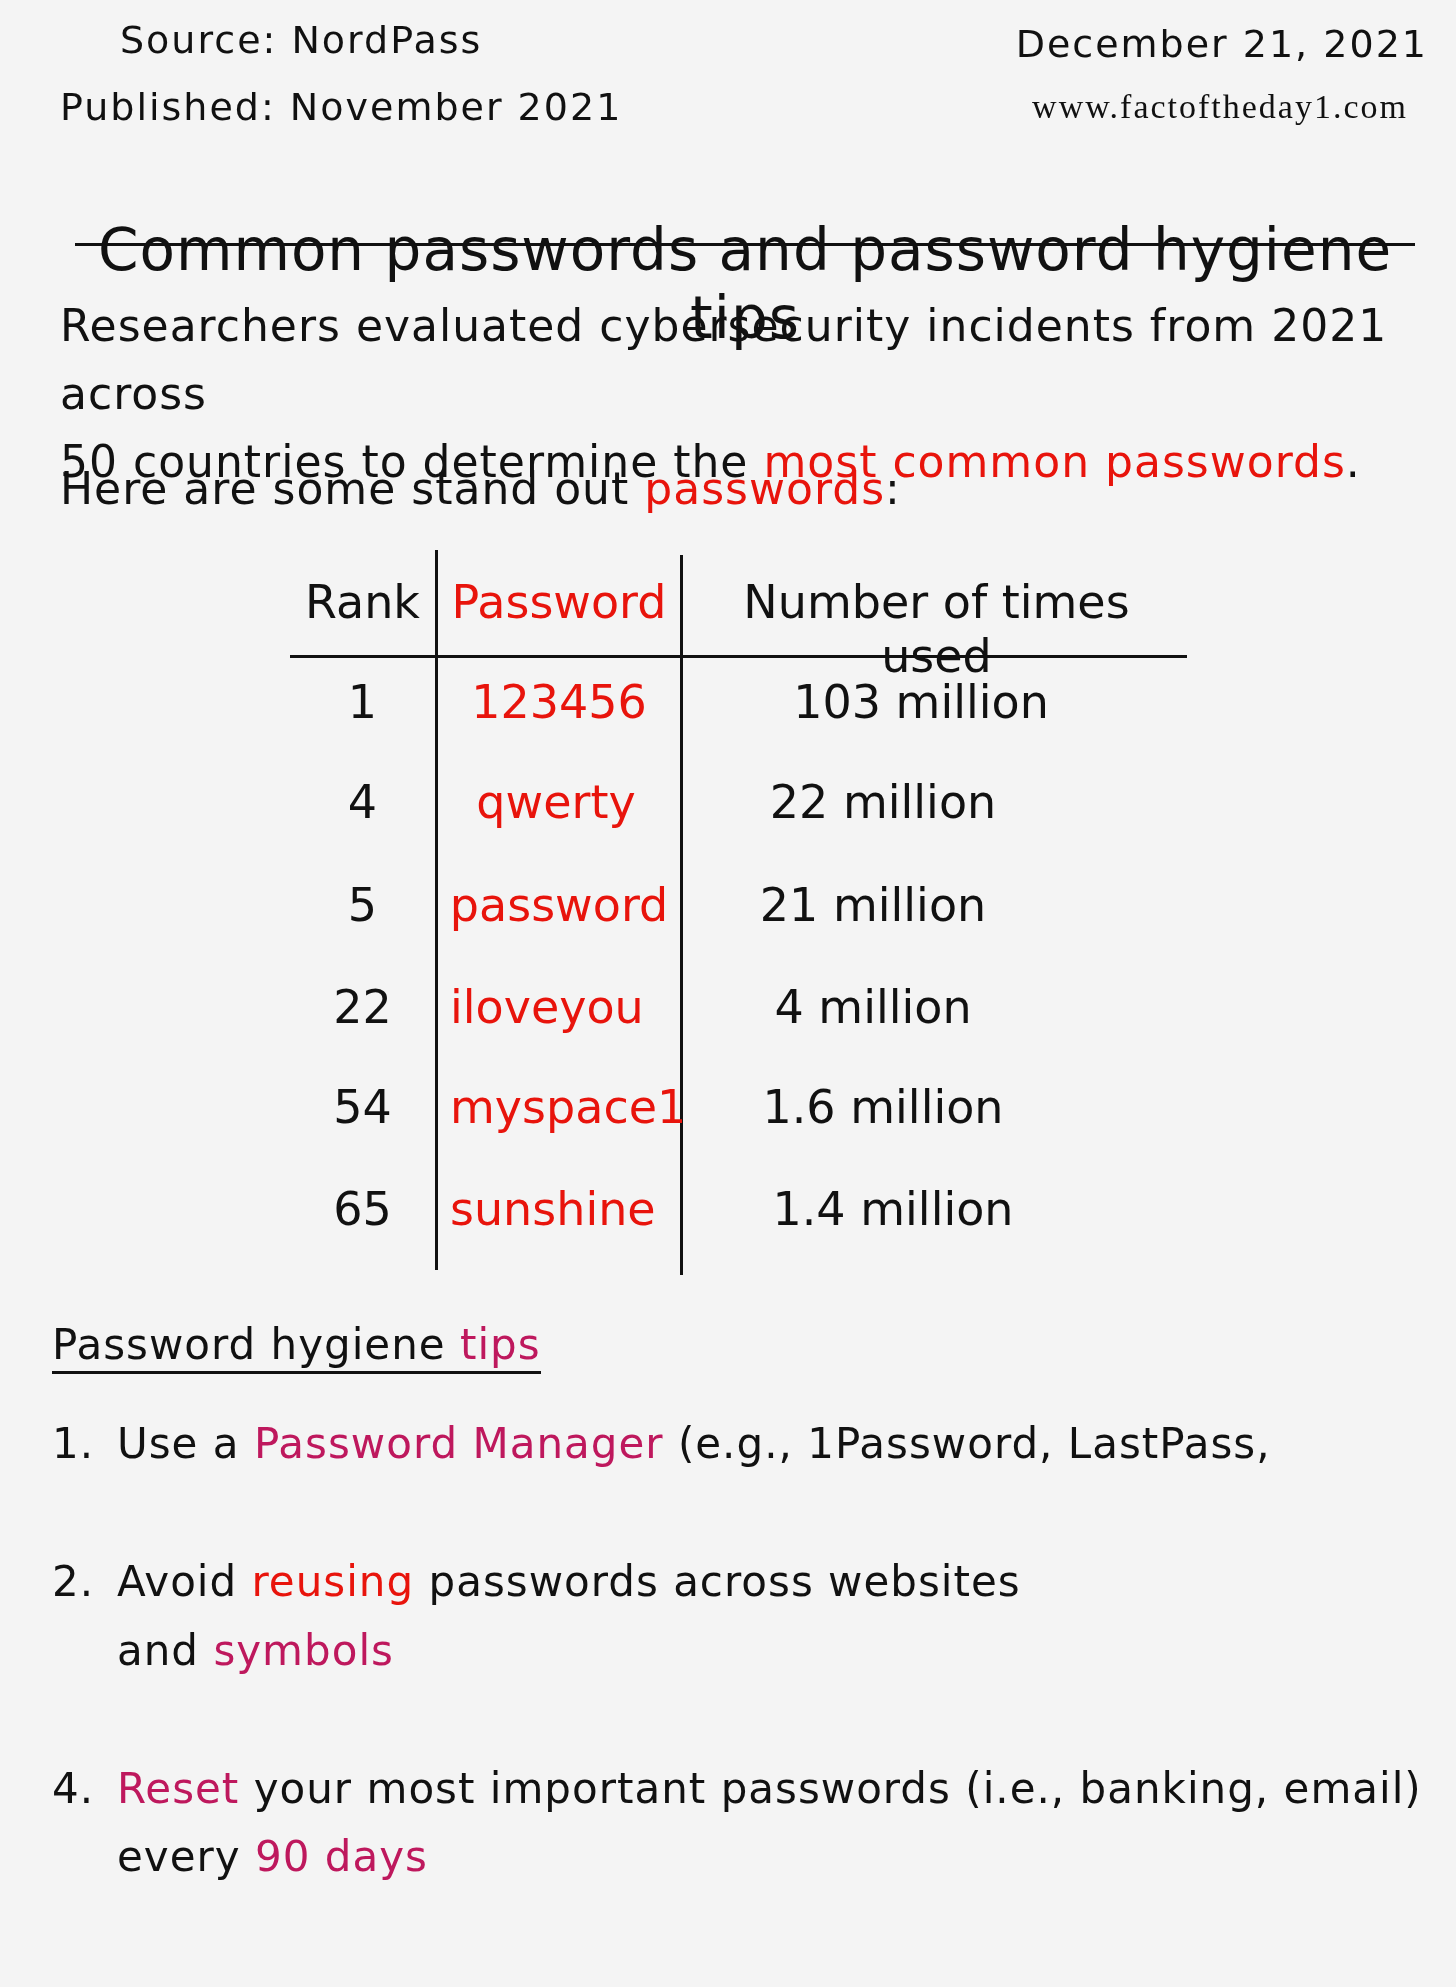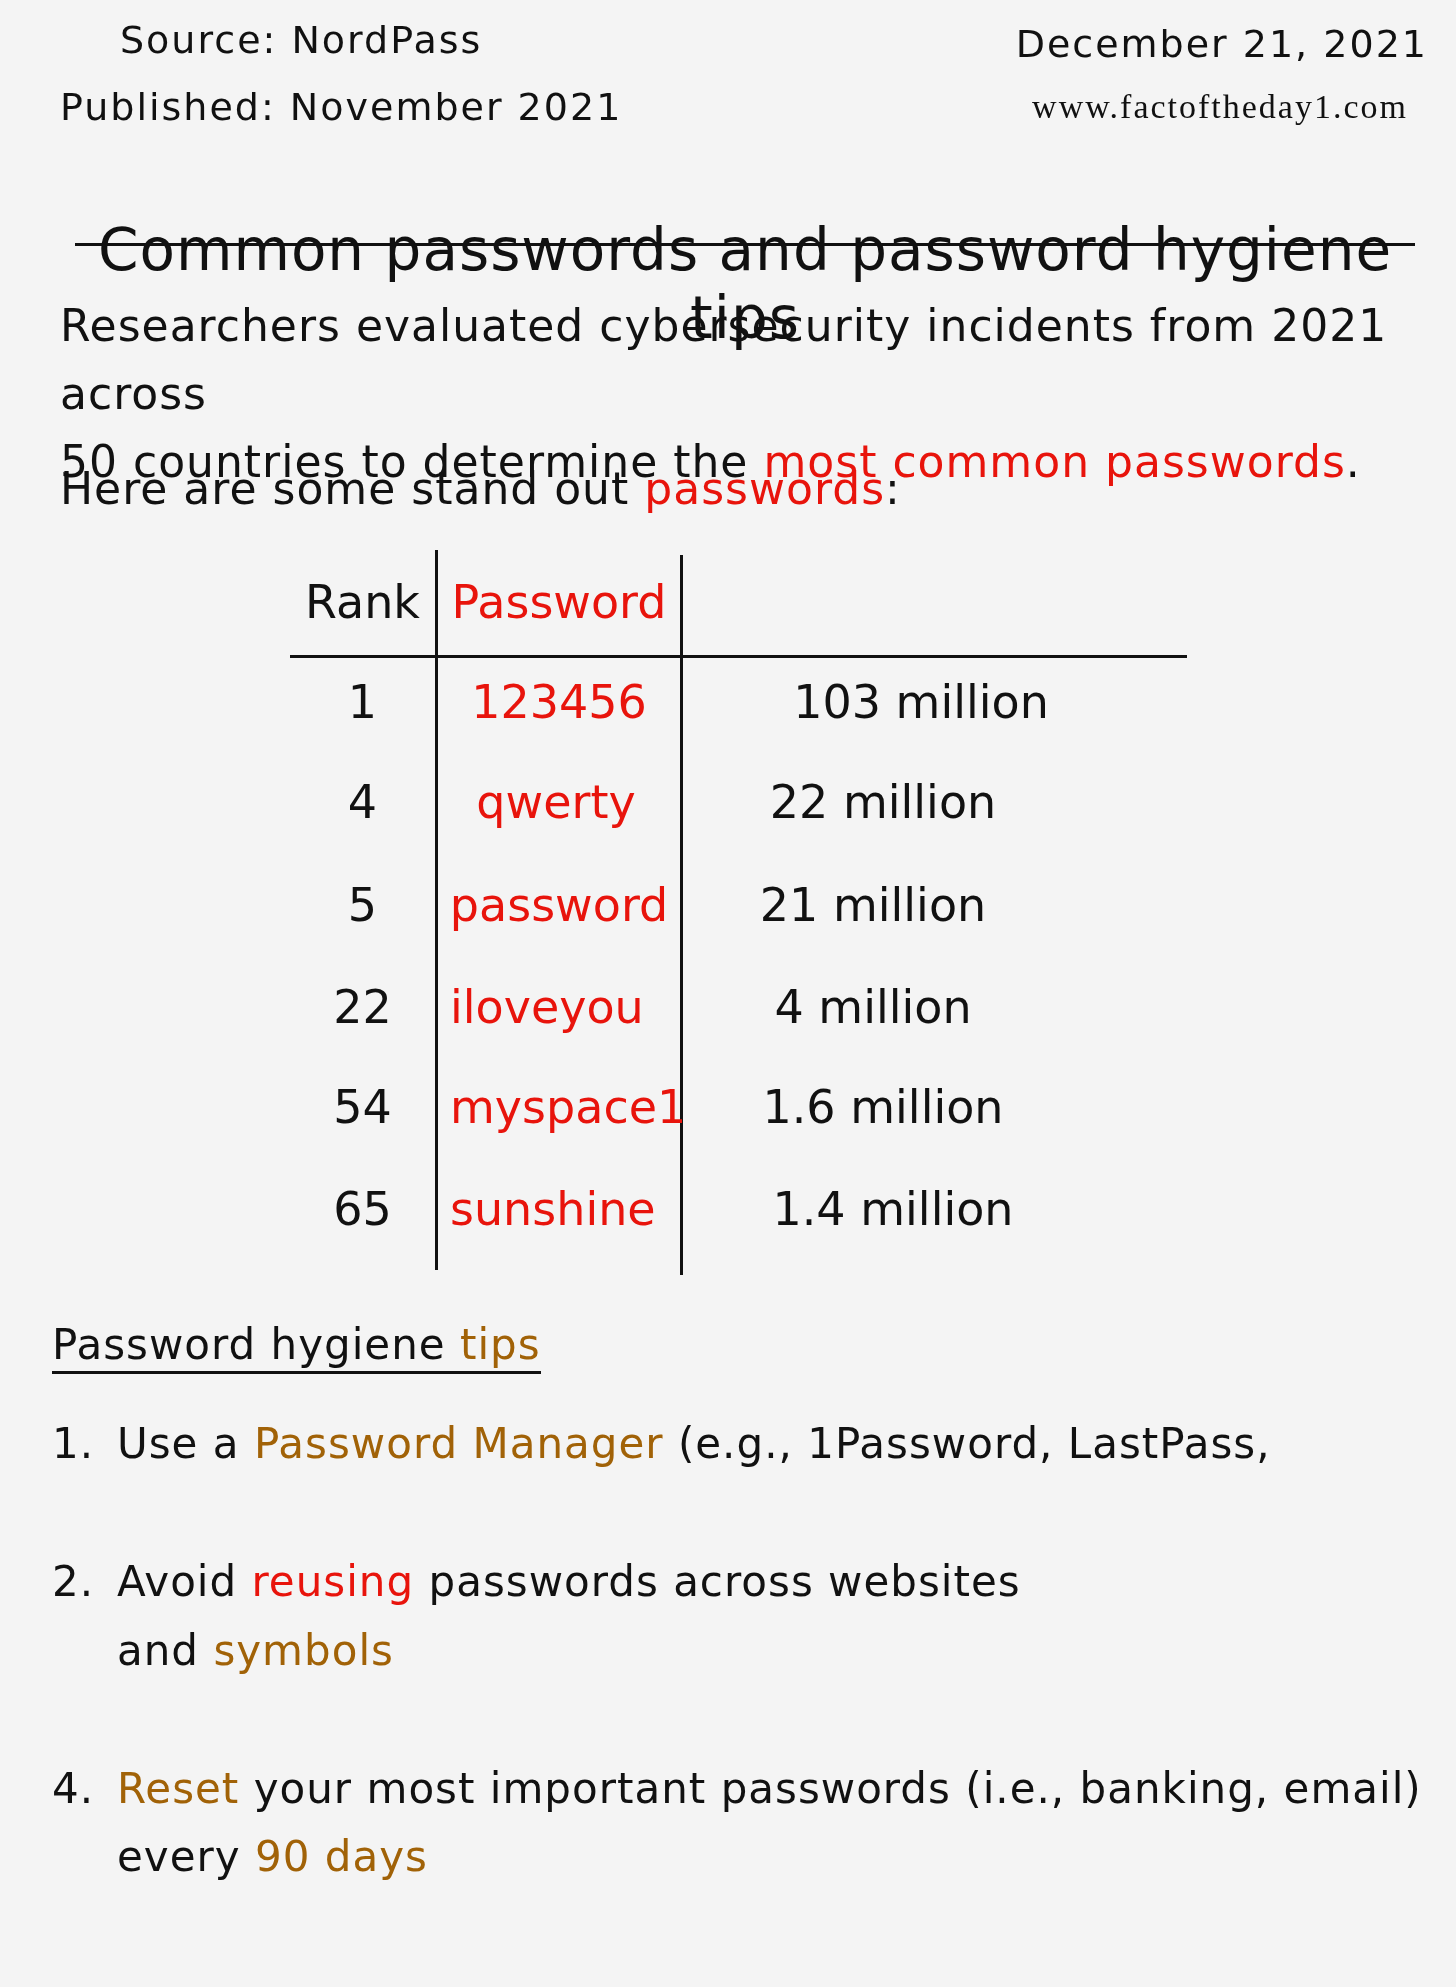--- a/index.html
+++ b/index.html
@@ -7,21 +7,21 @@
     width: 1456px; height: 1987px;
     background: #f4f4f4;
     font-family: "DejaVu Sans", sans-serif;
     color: #111;
     position: relative;
     overflow: hidden;
   }
   .abs { position: absolute; }
   .hdr { font-size: 38px; letter-spacing: 2px; }
   .red { color: #e8140c; }
-  .green { color: #a16207; }
+  .green { color: #be185d; }
   .title {
     left: 75px; top: 168px; width: 1340px;
     font-size: 58px; letter-spacing: 1px;
     text-align: center;
     margin-top: 48px;
   }
   .title-line {
     left: 75px; top: 243px; width: 1340px; height: 3px; background: #111;
   }
   .para { left: 60px; font-size: 44px; letter-spacing: 1px; line-height: 68px; }
@@ -64,20 +64,21 @@
   <span>Here are some stand out </span><span class="red">passwords</span><span>:</span>
 </div>
 
 <div class="abs table">
   <div class="vline" style="left:145px; top:0; height:720px;"></div>
   <div class="vline" style="left:390px; top:5px; height:720px;"></div>
   <div class="hline" style="top:105px; width:897px;"></div>
 
   <div class="cell" style="left:0; width:145px; top:25px;">Rank</div>
   <div class="cell red" style="left:148px; width:242px; top:25px;">Password</div>
+  <div class="cell" style="left:393px; width:507px; top:25px;">Number of times used</div>
 
   <div>
     <div class="cell" style="left:0; width:145px; top:125px;">1</div>
     <div class="cell red" style="left:148px; width:242px; top:125px;">123456</div>
     <div class="cell" style="left:393px; width:400px; top:125px;padding-left:38px;">103 million</div>
   </div>
   <div>
     <div class="cell" style="left:0; width:145px; top:225px;">4</div>
     <div class="cell red" style="left:148px; width:236px; top:225px;">qwerty</div>
     <div class="cell" style="left:393px; width:400px; top:225px;">22 million</div>

